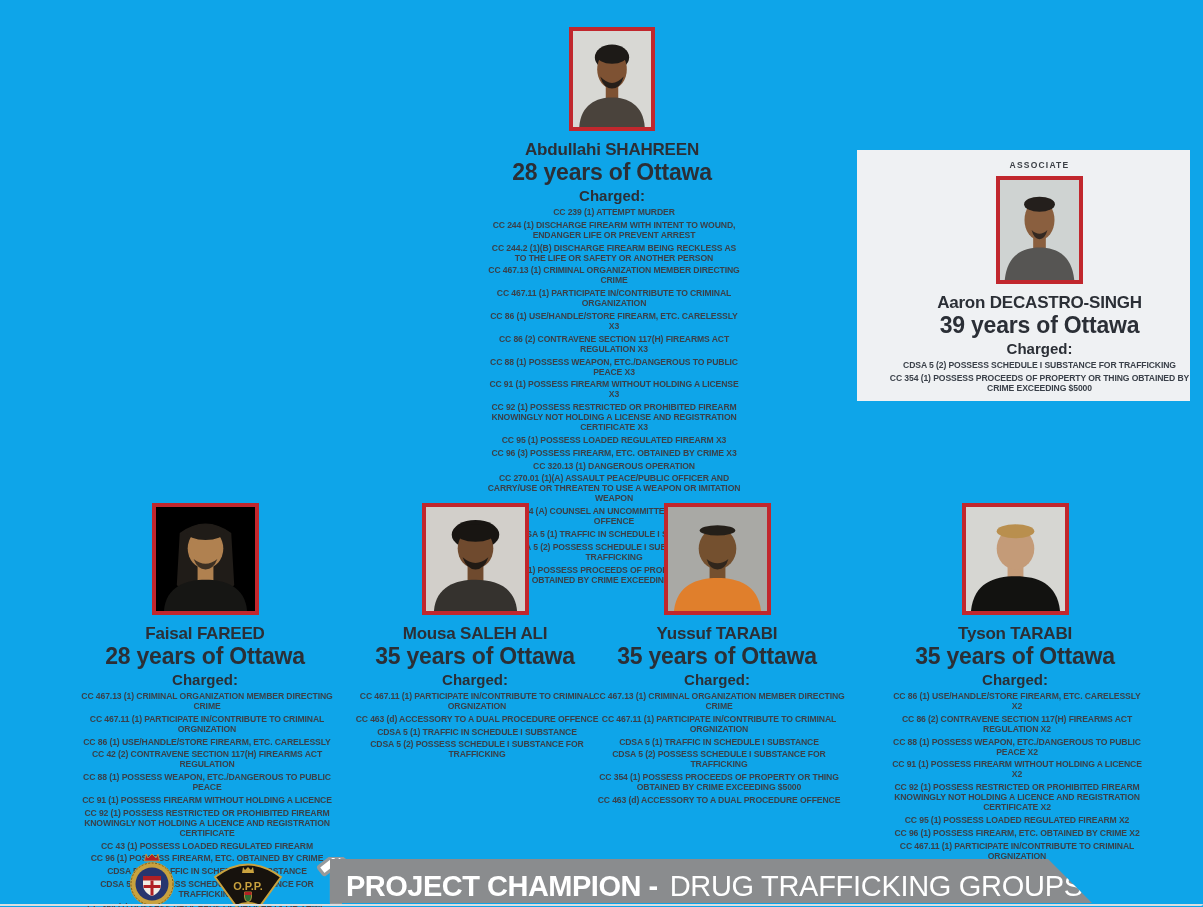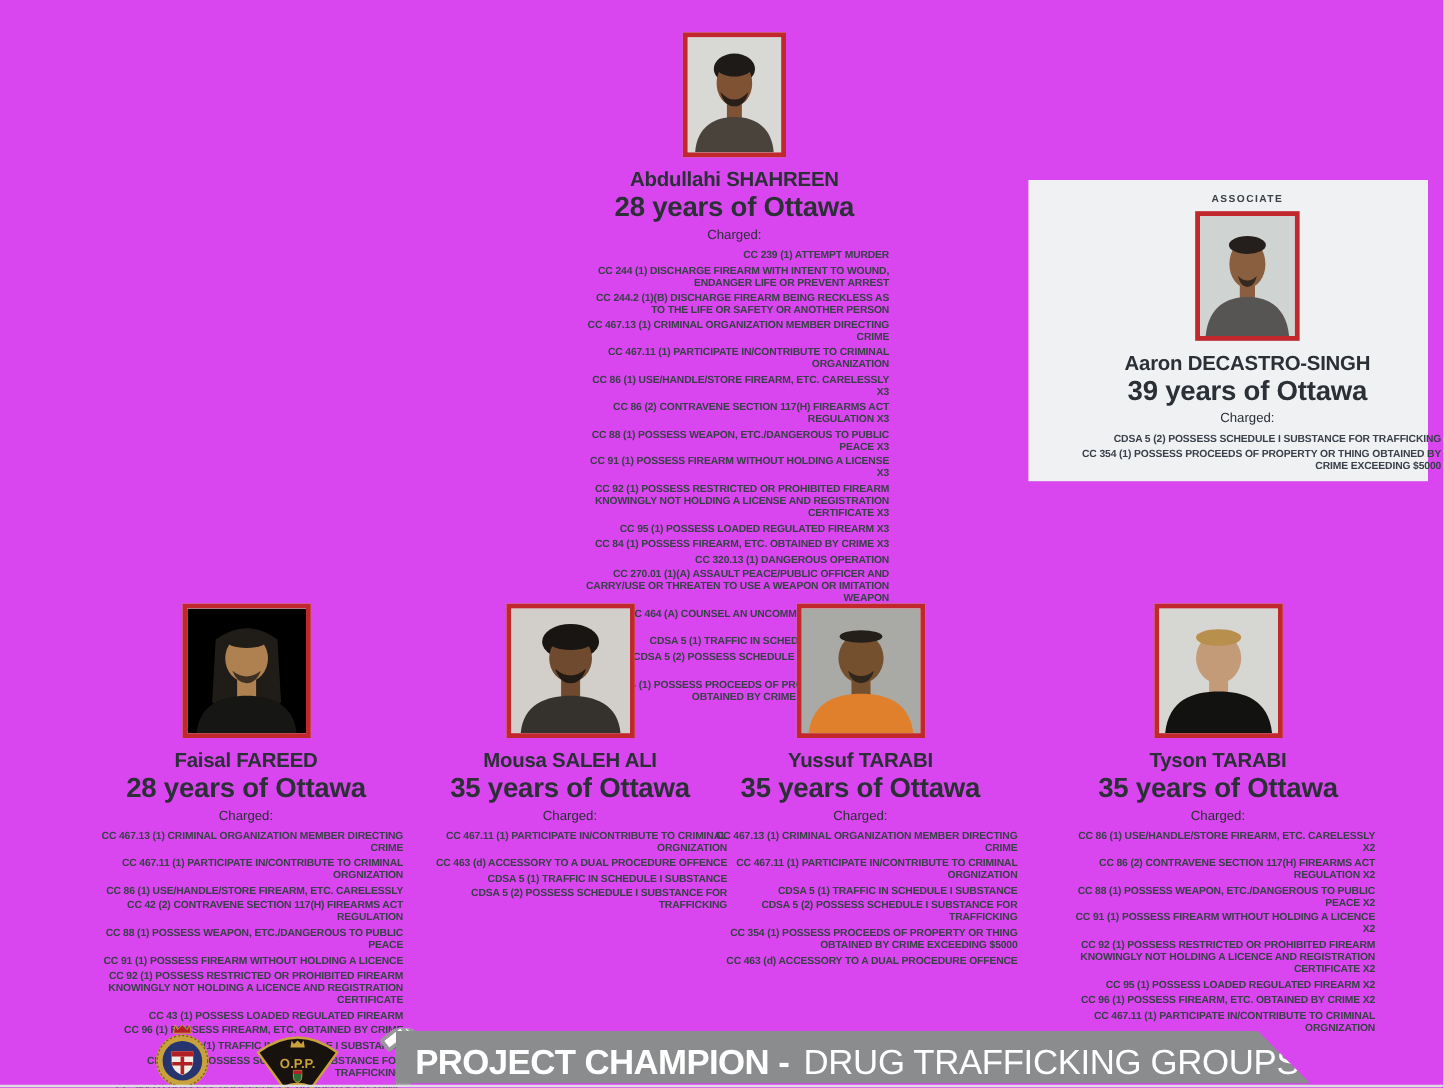--- a/index.html
+++ b/index.html
@@ -1,17 +1,17 @@
 <!DOCTYPE html>
 <html style="--accent: #c1272d; --panel_bg: #eff1f3; --banner_bg: #8a8c8e; --ink: #2b2f36; --charge_ink: #3a4049;"><head>
 <meta charset="utf-8">
 <style>
   *{margin:0;padding:0;box-sizing:border-box}
   html,body{background:#ffffff;font-family:"Liberation Sans",sans-serif;}
-  .poster{position:relative;width:1203px;height:907px;background:#d946ef;overflow:hidden;}
+  .poster{position:relative;width:1203px;height:907px;background:#0ea5e9;overflow:hidden;}
 
   .panel{position:absolute;left:857px;top:150px;width:333px;height:251px;background:var(--panel_bg,#eff1f3);}
 
   .card{position:absolute;text-align:center;}
   .card-top{left:483px;top:27px;width:258px;}
   .card-assoc{left:857px;top:150px;width:390px;padding:10px 46px 0 21px;}
   .card-b1{left:74px;top:503px;width:262px;}
   .card-b2{left:344px;top:503px;width:262px;}
   .card-b3{left:586px;top:503px;width:262px;}
   .card-b4{left:884px;top:503px;width:262px;}
@@ -24,22 +24,22 @@
   .mug-assoc{width:87px;height:108px;}
   .mug-bottom{width:107px;height:112px;}
 
   .ph-bg{fill:var(--bg,#d5d5d2);}
   .ph-skin{fill:var(--skin,#9a6a45);}
   .ph-hair{fill:var(--hair,#221d18);}
   .ph-shirt{fill:var(--shirt,#3a3835);}
 
   .pname{font-size:17px;font-weight:700;color:var(--ink,#2b2f36);letter-spacing:-0.2px;margin-top:9px;line-height:19px;}
   .pline{font-size:23px;font-weight:700;color:var(--ink,#2b2f36);letter-spacing:-0.2px;margin-top:4px;line-height:19px;}
-  .charged{font-size:11px;font-weight:400;color:var(--ink,#2b2f36);margin-top:8px;line-height:12px;}
-  .charges{margin-top:5px;text-align:right;padding:0 0 0 4px;}
+  .charged{font-size:15px;font-weight:700;color:var(--ink,#2b2f36);margin-top:8px;line-height:12px;}
+  .charges{margin-top:5px;text-align:center;padding:0 0 0 4px;}
   .charge{font-size:8.6px;font-weight:700;color:var(--charge_ink,#3a4049);line-height:10px;margin-bottom:2.8px;letter-spacing:-0.1px;}
   .card-assoc .charges{padding-left:0;}
 
   .footer-logos{position:absolute;left:124px;top:853px;height:54px;display:flex;align-items:flex-end;gap:32px;}
   .footer-logos svg{display:block;}
 
   .banner{position:absolute;left:330px;top:859px;width:762px;height:44px;background:var(--banner_bg,#8a8c8e);
           clip-path:polygon(0 0,calc(100% - 44px) 0,100% 100%,0 100%);
           display:flex;align-items:flex-end;padding-left:16px;color:#fff;white-space:nowrap;}
   .banner .b-bold{font-size:29px;font-weight:700;letter-spacing:-0.5px;}
@@ -74,21 +74,21 @@
         <p class="charge">CC 244 (1) DISCHARGE FIREARM WITH INTENT TO WOUND, ENDANGER LIFE OR PREVENT ARREST</p>
         <p class="charge">CC 244.2 (1)(B) DISCHARGE FIREARM BEING RECKLESS AS TO THE LIFE OR SAFETY OR ANOTHER PERSON</p>
         <p class="charge">CC 467.13 (1) CRIMINAL ORGANIZATION MEMBER DIRECTING CRIME</p>
         <p class="charge">CC 467.11 (1) PARTICIPATE IN/CONTRIBUTE TO CRIMINAL ORGANIZATION</p>
         <p class="charge">CC 86 (1) USE/HANDLE/STORE FIREARM, ETC. CARELESSLY X3</p>
         <p class="charge">CC 86 (2) CONTRAVENE SECTION 117(H) FIREARMS ACT REGULATION X3</p>
         <p class="charge">CC 88 (1) POSSESS WEAPON, ETC./DANGEROUS TO PUBLIC PEACE X3</p>
         <p class="charge">CC 91 (1) POSSESS FIREARM WITHOUT HOLDING A LICENSE X3</p>
         <p class="charge">CC 92 (1) POSSESS RESTRICTED OR PROHIBITED FIREARM KNOWINGLY NOT HOLDING A LICENSE AND REGISTRATION CERTIFICATE X3</p>
         <p class="charge">CC 95 (1) POSSESS LOADED REGULATED FIREARM X3</p>
-        <p class="charge">CC 84 (1) POSSESS FIREARM, ETC. OBTAINED BY CRIME X3</p>
+        <p class="charge">CC 96 (3) POSSESS FIREARM, ETC. OBTAINED BY CRIME X3</p>
         <p class="charge">CC 320.13 (1) DANGEROUS OPERATION</p>
         <p class="charge">CC 270.01 (1)(A) ASSAULT PEACE/PUBLIC OFFICER AND CARRY/USE OR THREATEN TO USE A WEAPON OR IMITATION WEAPON</p>
         <p class="charge">CC 464 (A) COUNSEL AN UNCOMMITTED INDICTABLE OFFENCE</p>
         <p class="charge">CDSA 5 (1) TRAFFIC IN SCHEDULE I SUBSTANCE</p>
         <p class="charge">CDSA 5 (2) POSSESS SCHEDULE I SUBSTANCE FOR TRAFFICKING</p>
         <p class="charge">CC 354 (1) POSSESS PROCEEDS OF PROPERTY OR THING OBTAINED BY CRIME EXCEEDING $5000</p>
       </div>
   </section>
 
   <section class="card card-assoc">

